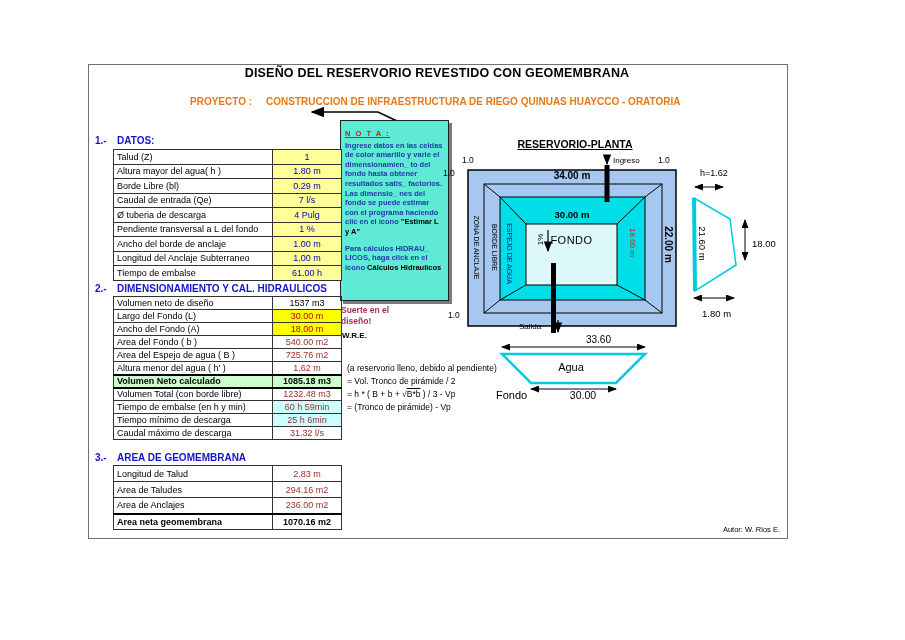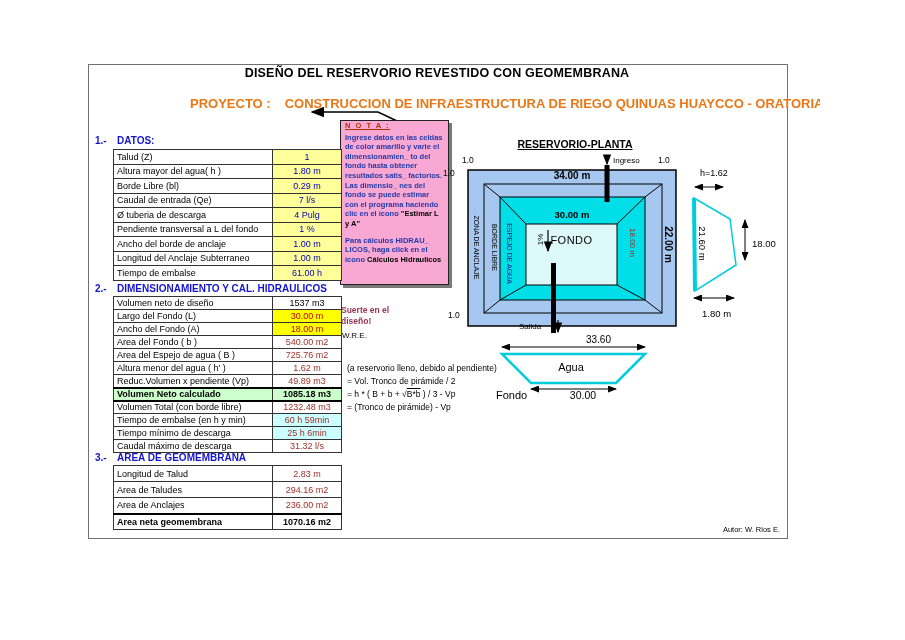--- a/index.html
+++ b/index.html
@@ -1,49 +1,49 @@
 <!DOCTYPE html>
 <html><head>
 <meta charset="utf-8">
 <style>
   html,body{margin:0;padding:0;background:#fff;}
   .canvas{position:relative;width:820px;height:640px;background:#ffffff;
           font-family:"Liberation Sans",sans-serif;color:#000;overflow:hidden;}
   .abs{position:absolute;}
   .doc-border{border:1px solid #707070;}
   .main-title{font-weight:bold;font-size:12.5px;text-align:center;letter-spacing:.2px;}
-  .project-line{font-size:13px;font-weight:bold;color:#E87817;white-space:nowrap;}
+  .project-line{font-size:10px;font-weight:bold;color:#E87817;white-space:nowrap;}
   .project-line .gap{display:inline-block;width:14px;}
   .sec-num{color:#1414CC;font-weight:bold;font-size:10px;}
   .sec-title{color:#1414CC;font-weight:bold;font-size:10px;}
 
   table.sheet{border-collapse:collapse;table-layout:fixed;border:1.5px solid #222;}
   .sheet td{border:1px solid #333;font-size:9px;padding:0 3px;white-space:nowrap;overflow:hidden;}
   .sheet .lbl{width:152px;text-align:left;}
   .sheet .val{width:62px;text-align:center;}
   .t1 tr{height:14.5px;}
   .t2 tr{height:13px;}
   .t3 tr{height:16px;}
   .v-input{background:#FFFF99;color:#0000B8;}
   .v-big{font-size:11.5px;}
   .v-strong{background:#FFFF00;color:#C00000;}
   .v-calc{color:#A03028;}
   .row-green td{background:#CCFFCC;font-weight:bold;border-top:2px solid #000;border-bottom:2px solid #000;}
   .v-cyan{background:#CCFFFF;color:#A03028;}
   .row-total td{font-weight:bold;border-top:2px solid #000;}
 
-  .note-box{background:#f9a8d4;border:1.5px solid #222;box-shadow:3px 3px 0 #7a7a7a;
-            font-size:7.5px;font-weight:bold;color:#2239A8;line-height:1.28;padding:0 4px;}
+  .note-box{background:#5eead4;border:1.5px solid #222;box-shadow:3px 3px 0 #7a7a7a;
+            font-size:7.5px;font-weight:bold;color:#2239A8;line-height:1.28;padding:8px 4px;}
   .note-title{color:#B03000;text-decoration:underline;letter-spacing:1.5px;display:inline-block;margin-bottom:2px;}
   .note-black{color:#000;}
   .note-p{margin:0 0 7px 0;}
 
   .luck{color:#993355;font-weight:bold;font-size:8.5px;line-height:1.25;}
   .luck .ind{display:inline-block;}
-  .initials{font-weight:normal;font-size:8px;}
+  .initials{font-weight:bold;font-size:8px;}
   .formula{font-size:8.5px;white-space:nowrap;}
   .radicand{text-decoration:overline;}
 
   .plan-title{font-weight:bold;font-size:10.5px;text-decoration:underline;text-align:center;}
   .sm{font-size:8.5px;}
   .xs{font-size:8px;}
   .dim-b{font-weight:bold;font-size:10px;text-align:center;}
   .dim-b2{font-weight:bold;font-size:9.5px;text-align:center;}
   .fondo-lbl{font-size:11px;text-align:center;letter-spacing:.5px;}
   .rot90{transform:rotate(90deg);transform-origin:center center;text-align:center;}
@@ -144,24 +144,20 @@
           <td class="lbl">Area del Fondo ( b )</td>
           <td class="val v-calc">540.00 m2</td>
         </tr>
     <tr>
           <td class="lbl">Area del Espejo de agua ( B )</td>
           <td class="val v-calc">725.76 m2</td>
         </tr>
     <tr>
           <td class="lbl">Altura menor del agua ( h' )</td>
           <td class="val v-calc">1.62 m</td>
-        </tr>
-    <tr>
-          <td class="lbl">Reduc.Volumen x pendiente (Vp)</td>
-          <td class="val v-calc">49.89 m3</td>
         </tr>
     <tr class="row-green">
           <td class="lbl">Volumen Neto calculado</td>
           <td class="val">1085.18 m3</td>
         </tr>
     <tr>
           <td class="lbl">Volumen Total (con borde libre)</td>
           <td class="val v-calc">1232.48 m3</td>
         </tr>
     <tr>

